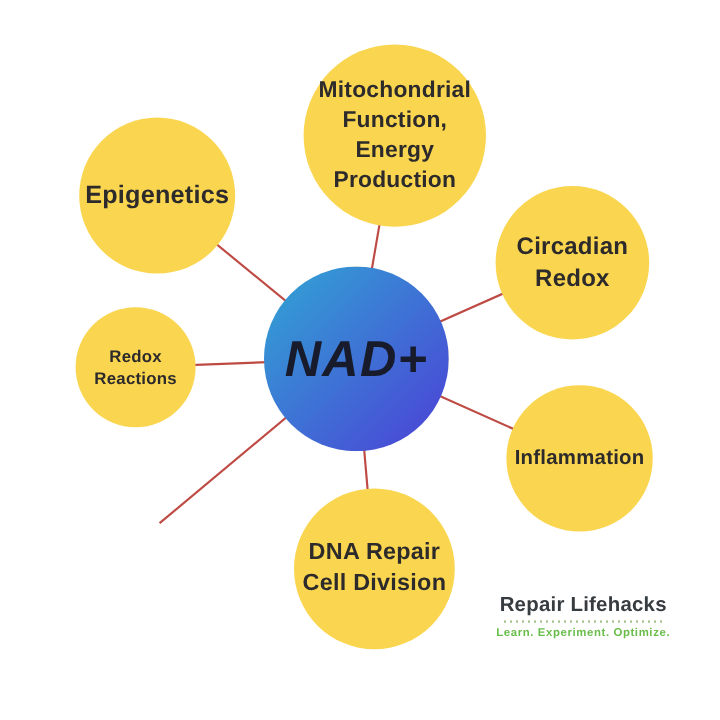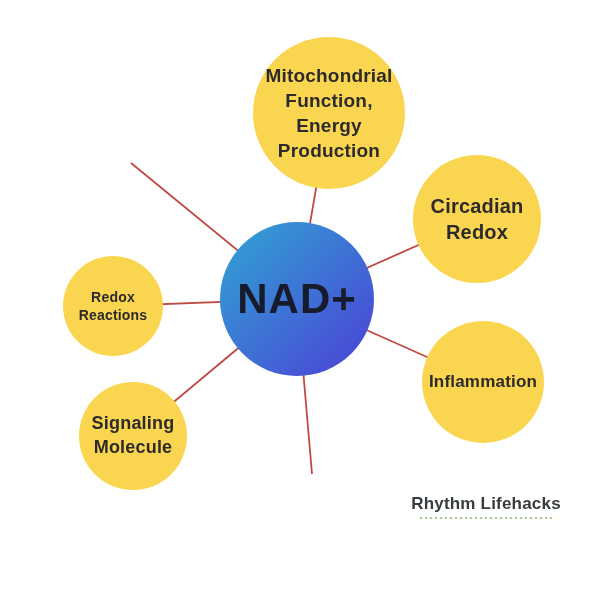--- a/index.html
+++ b/index.html
@@ -43,20 +43,21 @@
   #node-epigenetics   { left: 66px;  top: 98px;  width: 130px; height: 130px; font-size: 21px; }
   #node-circadian     { left: 413px; top: 155px; width: 128px; height: 128px; font-size: 20px; }
   #node-redox         { left: 63px;  top: 256px; width: 100px; height: 100px; font-size: 14px; }
   #node-inflammation  { left: 422px; top: 321px; width: 122px; height: 122px; font-size: 17px; }
   #node-signaling     { left: 79px;  top: 382px; width: 108px; height: 108px; font-size: 18px; }
   #node-dna           { left: 245px; top: 407px; width: 134px; height: 134px; font-size: 19.5px; }
   #node-center {
     left: 220px; top: 222px; width: 154px; height: 154px;
     background-image: linear-gradient(135deg, var(--grad-start) 0%, var(--grad-end) 100%);
     z-index: 3;
+    font-style: italic;
   }
   #node-center .label {
     font-size: 42px;
     font-weight: bold;
     letter-spacing: 1px;
     color: var(--center-text);
   }
   #logo {
     position: absolute;
     left: 408px;
@@ -103,43 +104,47 @@
     <line x1="297" y1="299" x2="312" y2="474" stroke-width="1.8" stroke="#BE4A44"></line>
   </svg>
 
   <div class="node" id="node-mitochondrial">
     <span class="label">Mitochondrial
 Function,
 Energy
 Production</span>
   </div>
 
+  <div class="node" id="node-epigenetics">
+    <span class="label">Epigenetics</span>
+  </div>
 
   <div class="node" id="node-circadian">
     <span class="label">Circadian
 Redox</span>
   </div>
 
   <div class="node" id="node-redox">
     <span class="label">Redox
 Reactions</span>
   </div>
 
   <div class="node" id="node-inflammation">
     <span class="label">Inflammation</span>
   </div>
 
-  <div class="node" id="node-signaling">
-    <span class="label">Signaling
-Molecule</span>
+
+  <div class="node" id="node-dna">
+    <span class="label">DNA Repair
+Cell Division</span>
   </div>
-
 
   <div class="node" id="node-center">
     <span class="label">NAD+</span>
   </div>
 
   <div id="logo">
-    <div id="logo-name">Rhythm Lifehacks</div>
+    <div id="logo-name">Repair Lifehacks</div>
     <div id="logo-divider"></div>
+    <div id="logo-tagline">Learn. Experiment. Optimize.</div>
   </div>
 
 </div>
 
 </body></html>

